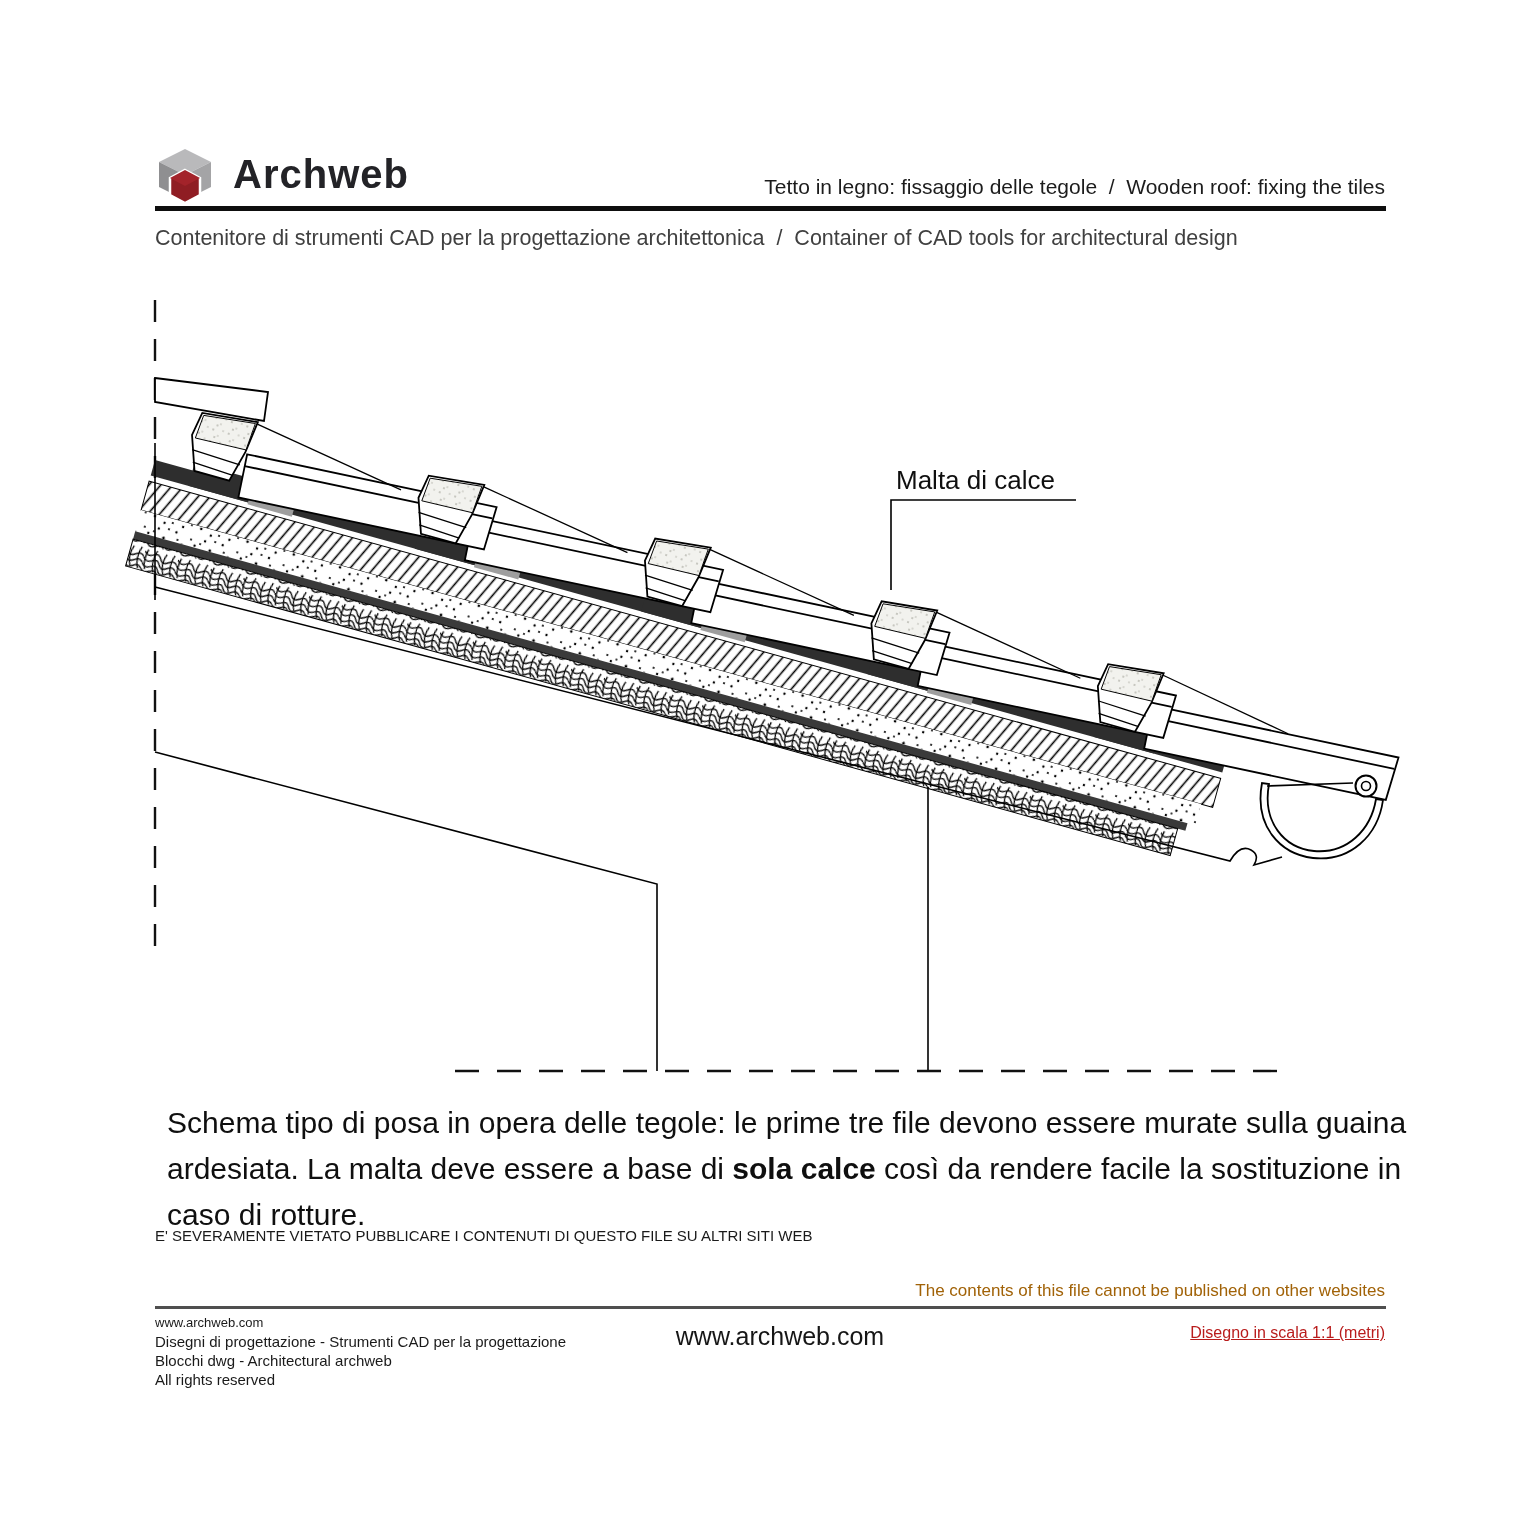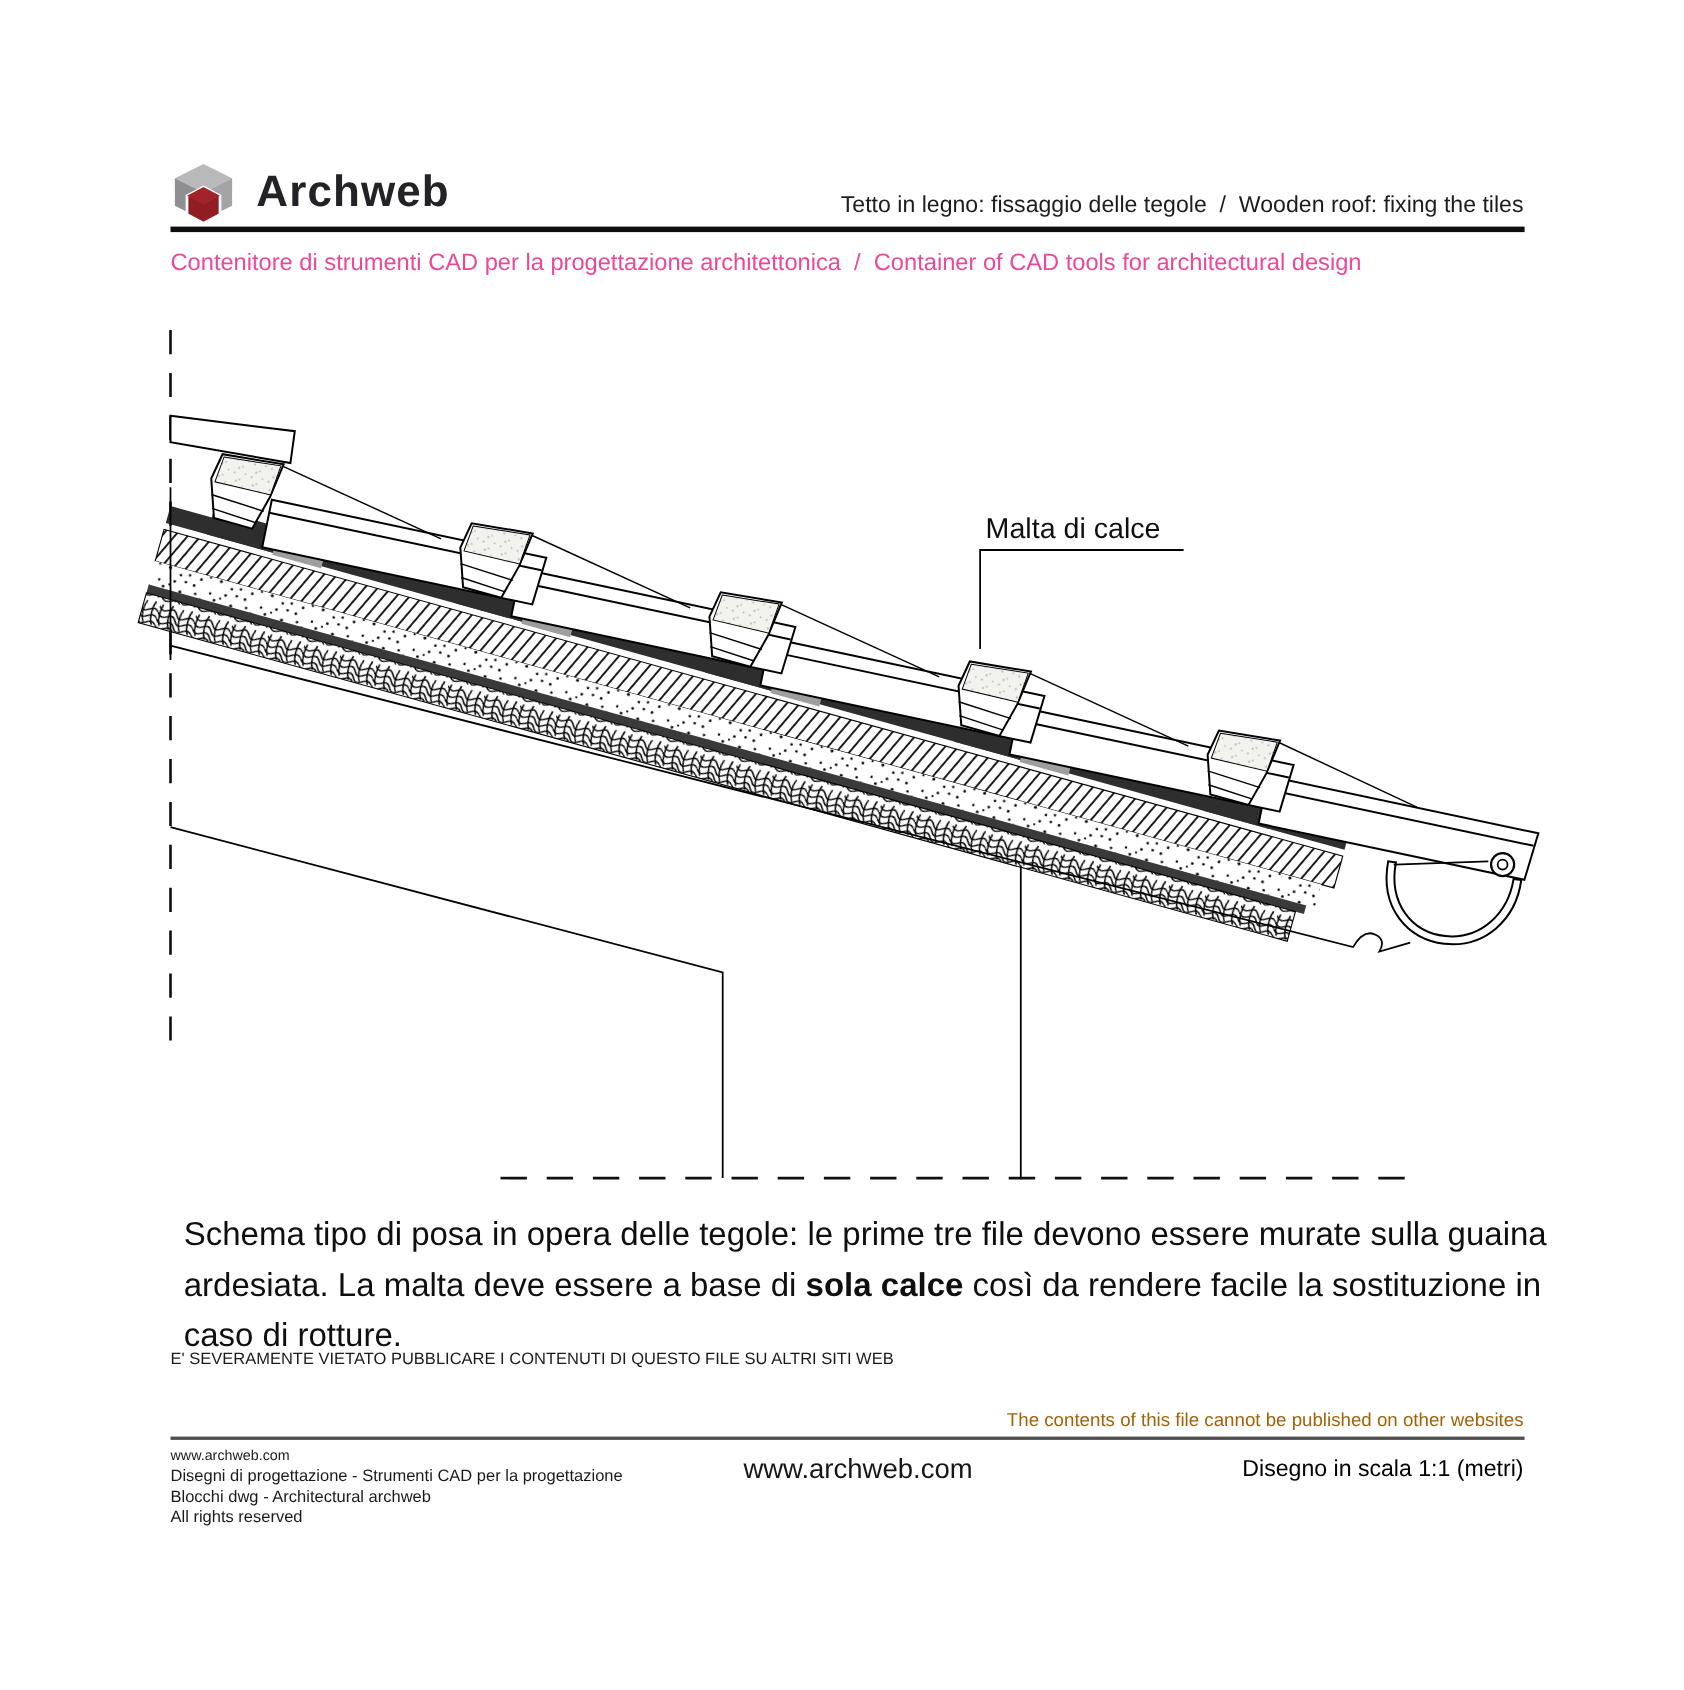--- a/index.html
+++ b/index.html
@@ -5,32 +5,32 @@
   html,body{margin:0;padding:0;background:#ffffff;}
   body{
     position:relative;width:1531px;height:1536px;overflow:hidden;
     font-family:"Liberation Sans",sans-serif;color:#111;
   }
   .abs{position:absolute;}
   
   .brand-text{left:233px;top:152px;font-size:40px;font-weight:700;letter-spacing:1px;color:#232327;}
   .hdr-right{right:146px;top:175px;font-size:21px;color:#1c1c1c;text-align:right;white-space:pre;margin-left:31px;}
   .hdr-rule{left:155px;top:206px;width:1231px;height:5px;background:#0e0e0e;}
-  .subtitle{left:155px;top:226px;width:1240px;font-size:21.5px;color:#ec4899;white-space:pre;}
+  .subtitle{left:155px;top:226px;width:1240px;font-size:21.5px;color:#404040;white-space:pre;}
   
   .caption{left:167px;top:1100px;width:1290px;font-size:30px;line-height:46px;color:#0f0f0f;}
   .caption b{font-weight:700;text-align:right;}
   
   .disc-left{left:155px;top:1227px;font-size:15px;color:#1a1a1a;}
   .disc-right{right:146px;top:1281px;font-size:17px;color:#a16207;}
   .ftr-rule{left:155px;top:1306px;width:1231px;height:3px;background:#4f4f4f;}
   .ftr-small{left:155px;top:1313px;font-size:15px;line-height:19px;color:#1a1a1a;}
   .ftr-small .t1{font-size:13px;}
   .ftr-center{left:630px;top:1322px;width:300px;text-align:center;font-size:25px;color:#161616;}
-  .ftr-right{right:146px;top:1324px;font-size:21px;color:#000000;}
+  .ftr-right{right:146px;top:1324px;font-size:16px;color:#b91c1c;text-decoration:underline;}
   svg{position:absolute;left:0;top:0;}
 </style>
 </head>
 <body>
 
 <svg class="abs" style="left:156px;top:146px;" width="60" height="60" viewBox="0 0 60 60">
   <g>
     <polygon points="29,3 55,16 29,29 3,16" fill="#b9b9bb"></polygon>
     <polygon points="3,16 29,29 29,54 3,41" fill="#8f8f91"></polygon>
     <polygon points="55,16 55,41 29,54 29,29" fill="#a4a4a6"></polygon>

